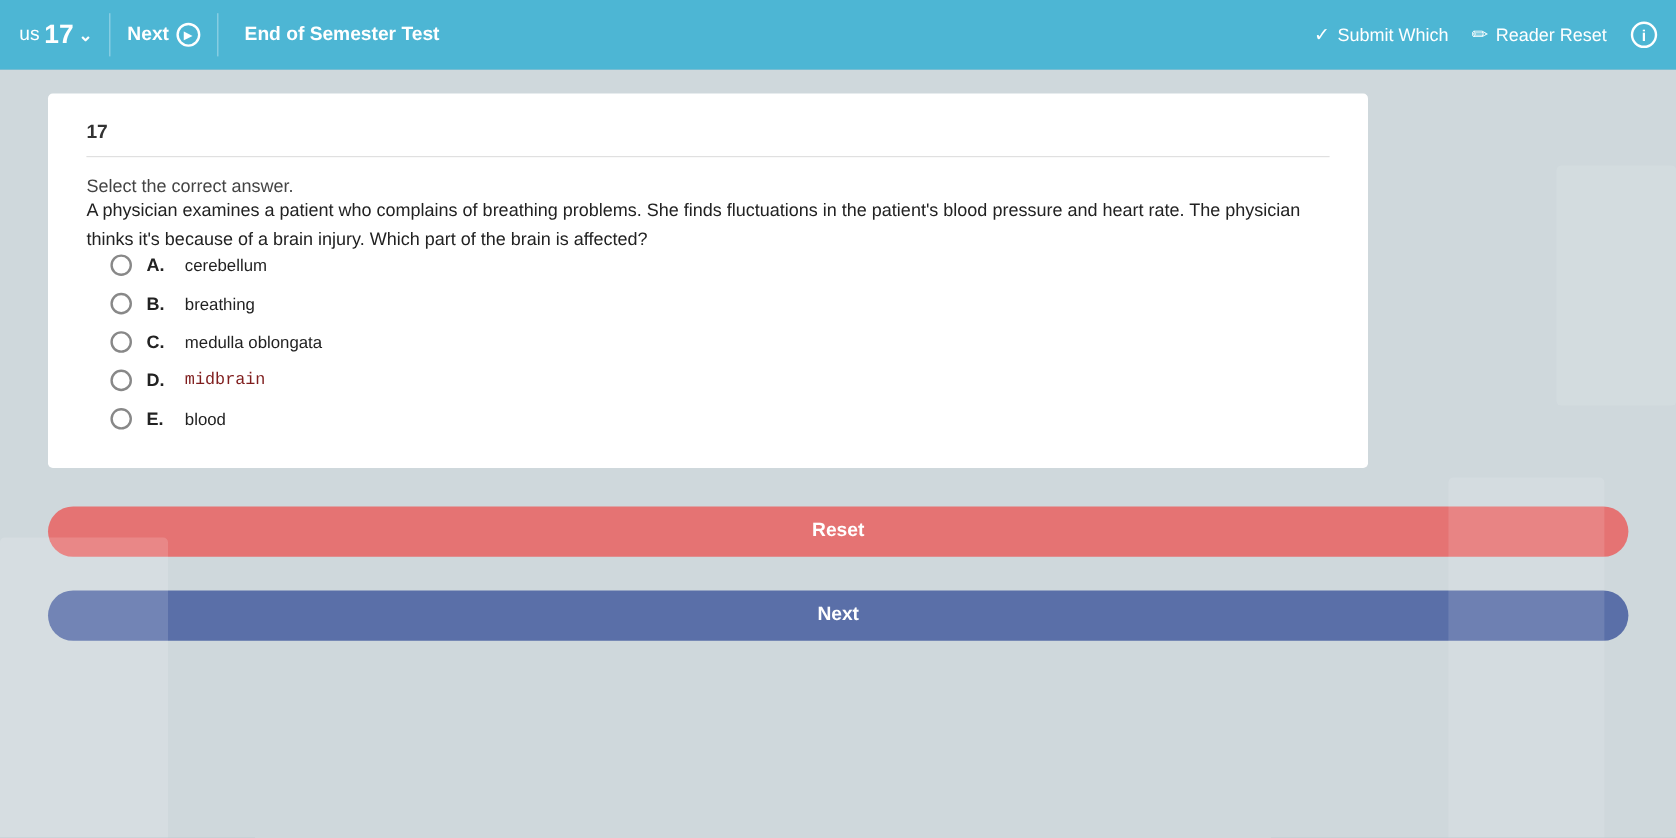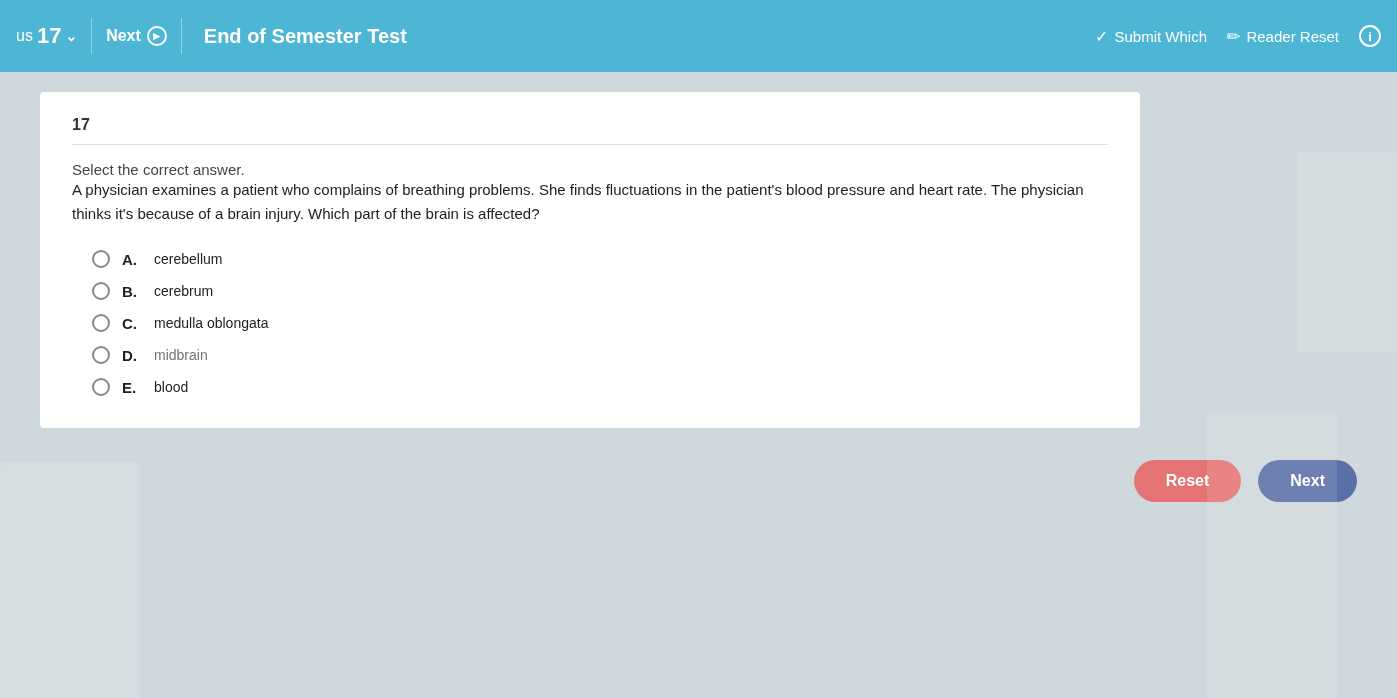--- a/index.html
+++ b/index.html
@@ -8,21 +8,21 @@
       background: #b0bec5;
       width: 1397px;
       height: 698px;
       overflow: hidden;
       position: relative;
     }
 
     
     .top-bar {
       background: #4db6d4;
-      height: 72px;
+      height: 58px;
       display: flex;
       align-items: center;
       padding: 0 16px;
       gap: 12px;
       position: relative;
       z-index: 10;
     }
 
     .top-bar-left {
       display: flex;
@@ -70,21 +70,21 @@
       border-radius: 50%;
       display: flex;
       align-items: center;
       justify-content: center;
       font-size: 12px;
       color: white;
     }
 
     .page-title {
       color: white;
-      font-size: 20px;
+      font-size: 16px;
       font-weight: bold;
       margin-left: 8px;
       text-align: center;
     }
 
     .top-bar-right {
       margin-left: auto;
       display: flex;
       align-items: center;
       gap: 20px;
@@ -165,21 +165,20 @@
 
     .instruction-text {
       font-size: 15px;
       color: #444;
     }
 
     .question-text {
       font-size: 15px;
       color: #222;
       line-height: 1.6;
-      margin-bottom: 24px;
     }
 
     .options-list {
       list-style: none;
       display: flex;
       flex-direction: column;
       gap: 14px;
       margin-left: 20px;
     }
 
@@ -206,23 +205,24 @@
       font-weight: bold;
       min-width: 20px;
     }
 
     .option-text {
       font-size: 14px;
     }
 
     .buttons-row {
       display: flex;
-      justify-content: flex-end;
-      gap: 17px;
+      justify-content: space-between;
+      gap: 28px;
       margin-top: 32px;
+      flex-direction: column;
     }
 
     .reset-btn {
       background: #e57373;
       color: white;
       border: none;
       border-radius: 24px;
       padding: 12px 32px;
       font-size: 16px;
       font-weight: bold;
@@ -326,31 +326,31 @@
 
     <ul class="options-list">
       <li class="option-item">
         <div class="radio-circle"></div>
         <span class="option-letter">A.</span>
         <span class="option-text">cerebellum</span>
       </li>
       <li class="option-item">
         <div class="radio-circle"></div>
         <span class="option-letter">B.</span>
-        <span class="option-text">cerebrum</span>
+        <span class="option-text">breathing</span>
       </li>
       <li class="option-item">
         <div class="radio-circle"></div>
         <span class="option-letter">C.</span>
         <span class="option-text">medulla oblongata</span>
       </li>
       <li class="option-item">
         <div class="radio-circle"></div>
         <span class="option-letter">D.</span>
-        <span class="option-text" style="color: #737373;">midbrain</span>
+        <span class="option-text" style="color: #7f1d1d; font-family: Liberation Mono, monospace;">midbrain</span>
       </li>
       <li class="option-item">
         <div class="radio-circle"></div>
         <span class="option-letter">E.</span>
         <span class="option-text">blood</span>
       </li>
     </ul>
   </div>
 
   <div class="buttons-row">

